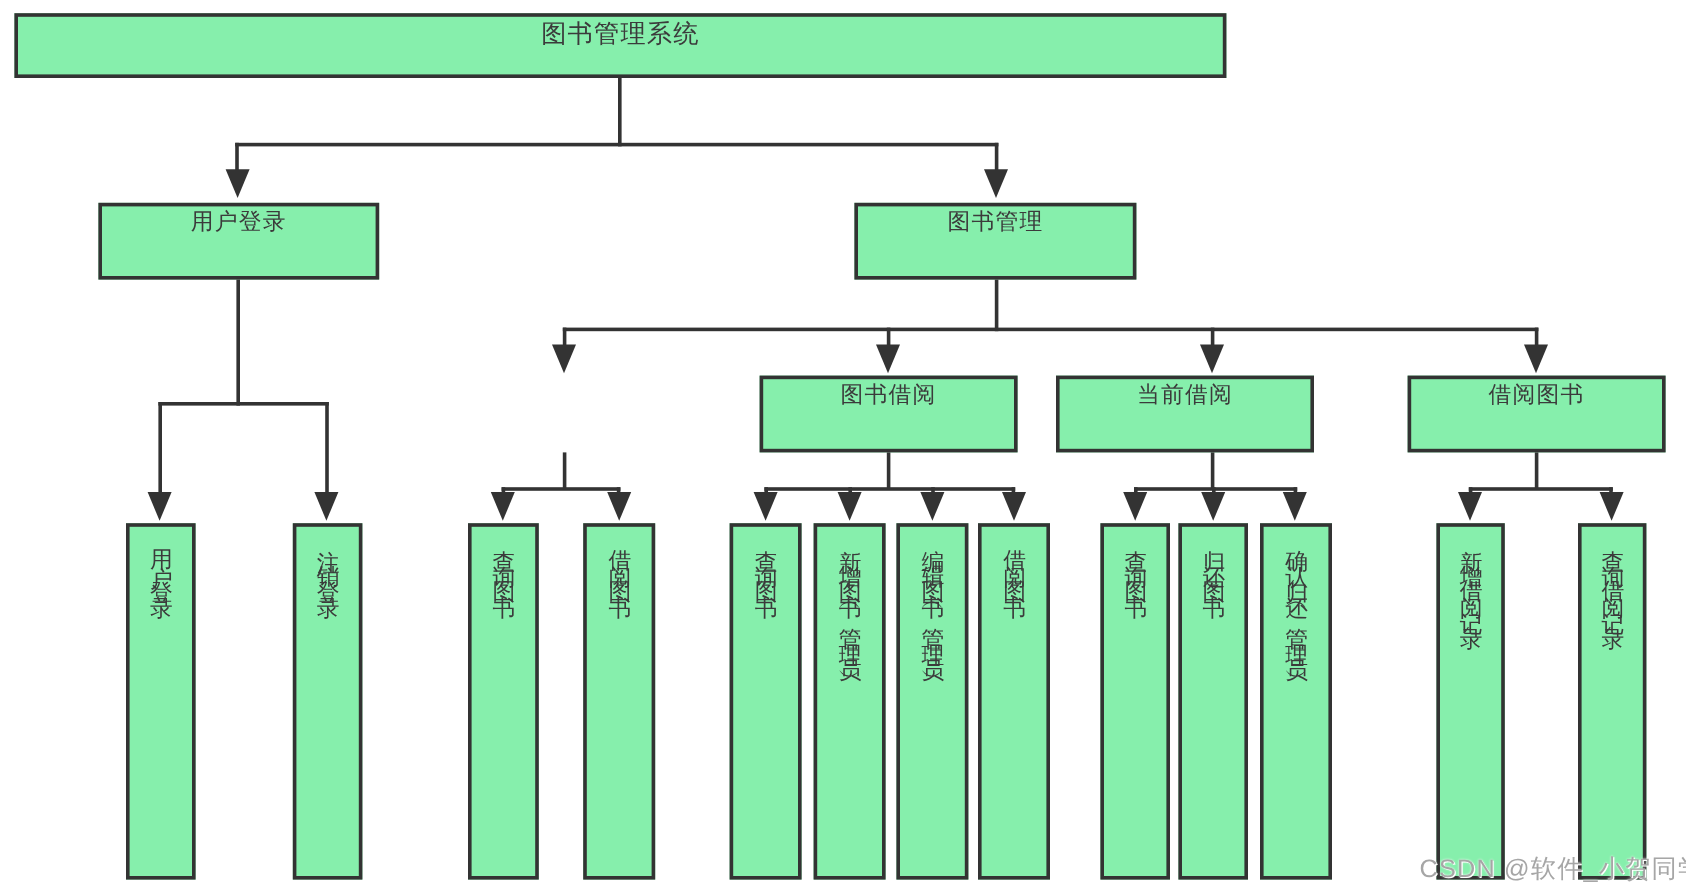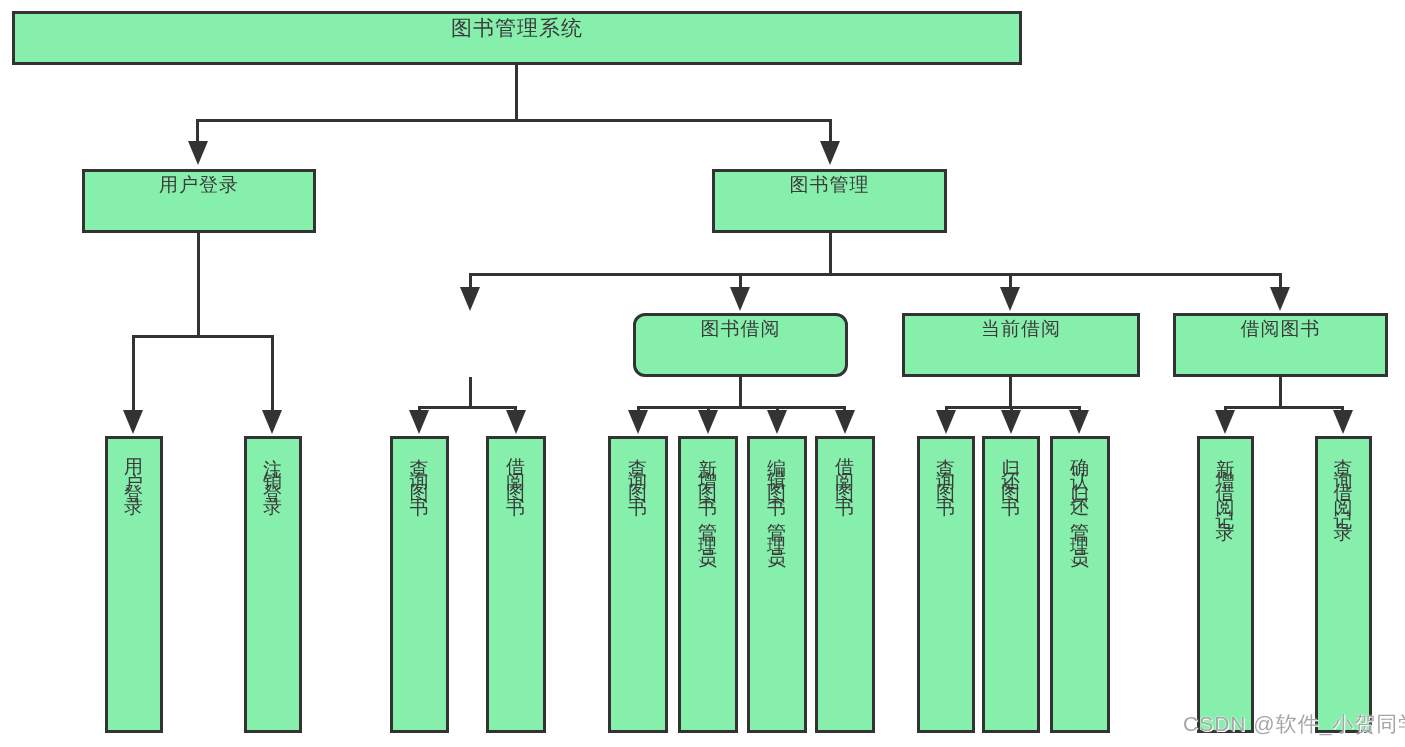--- a/index.html
+++ b/index.html
@@ -94,24 +94,24 @@
   <div class="hline" style="left:469px; top:273px; width:813px;"></div>
   <div class="vline" style="left:469px; top:273px; height:17px;"></div>
   <div class="vline" style="left:739px; top:273px; height:17px;"></div>
   <div class="vline" style="left:1009px; top:273px; height:17px;"></div>
   <div class="vline" style="left:1279px; top:273px; height:17px;"></div>
   <div class="arrow" style="left:460px; top:287px;"></div>
   <div class="arrow" style="left:730px; top:287px;"></div>
   <div class="arrow" style="left:1000px; top:287px;"></div>
   <div class="arrow" style="left:1270px; top:287px;"></div>
 
-  <div class="box" style="left:633px; top:313px; width:215px; height:64px;border-radius:12px;">
+  <div class="box" style="left:633px; top:313px; width:215px; height:64px;">
     <span>图书借阅</span>
   </div>
-  <div class="box" style="left:902px; top:313px; width:238px; height:64px;font-family:Liberation Serif, serif;">
+  <div class="box" style="left:880px; top:313px; width:215px; height:64px;font-family:Liberation Serif, serif;">
     <span>当前借阅</span>
   </div>
   <div class="box" style="left:1173px; top:313px; width:215px; height:64px;">
     <span>借阅图书</span>
   </div>
 
   <div class="vline" style="left:469px; top:377px; height:30px;"></div>
   <div class="vline" style="left:739px; top:377px; height:30px;"></div>
   <div class="vline" style="left:1009px; top:377px; height:30px;"></div>
   <div class="vline" style="left:1279px; top:377px; height:30px;"></div>

